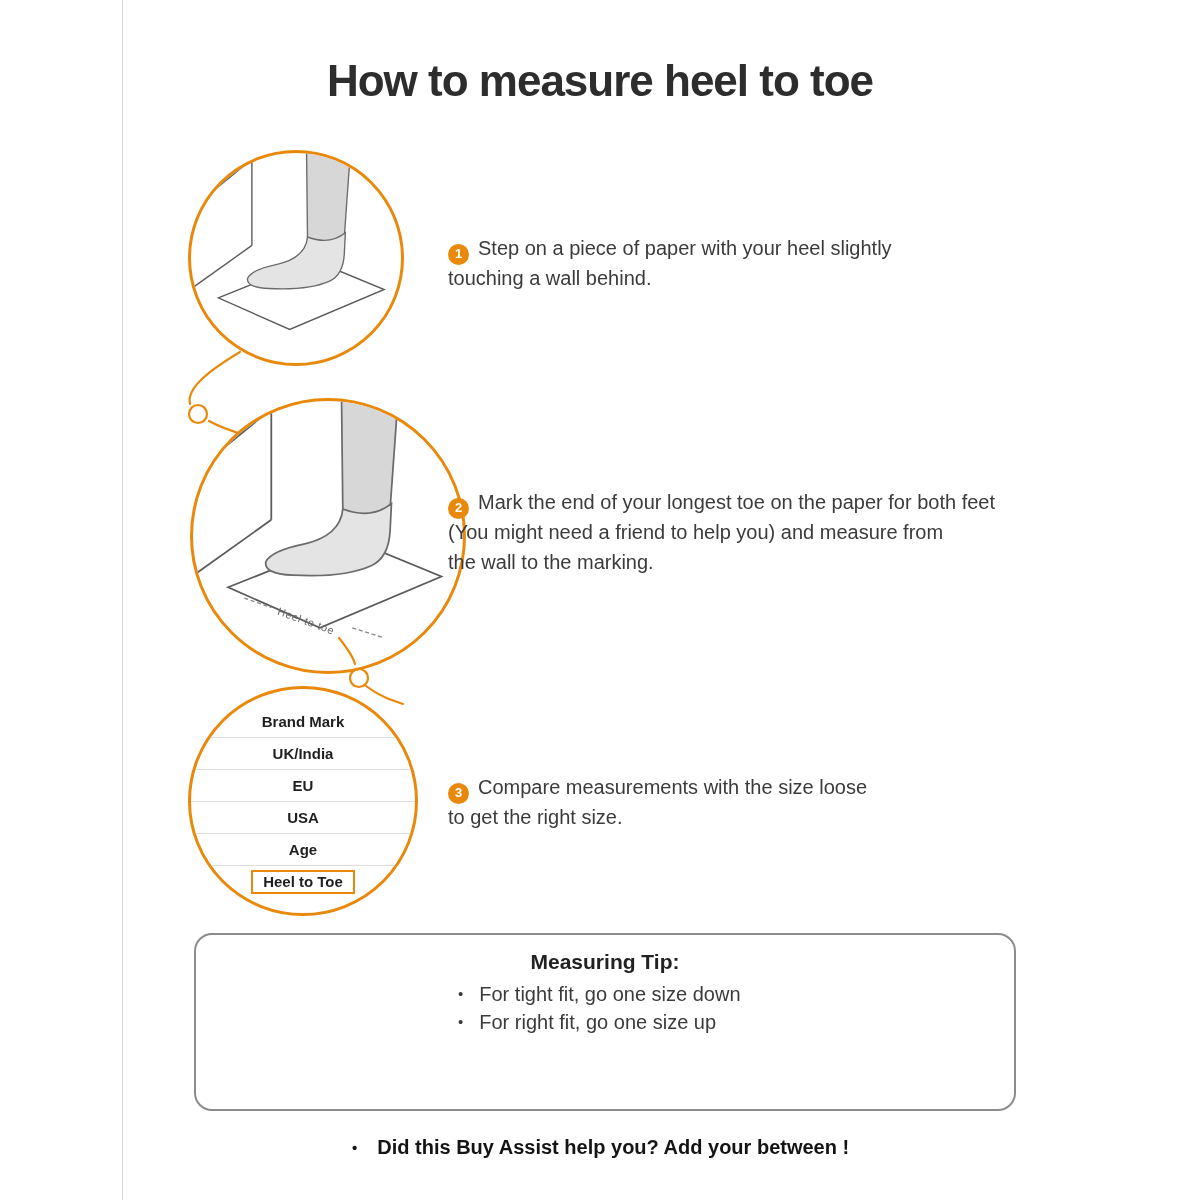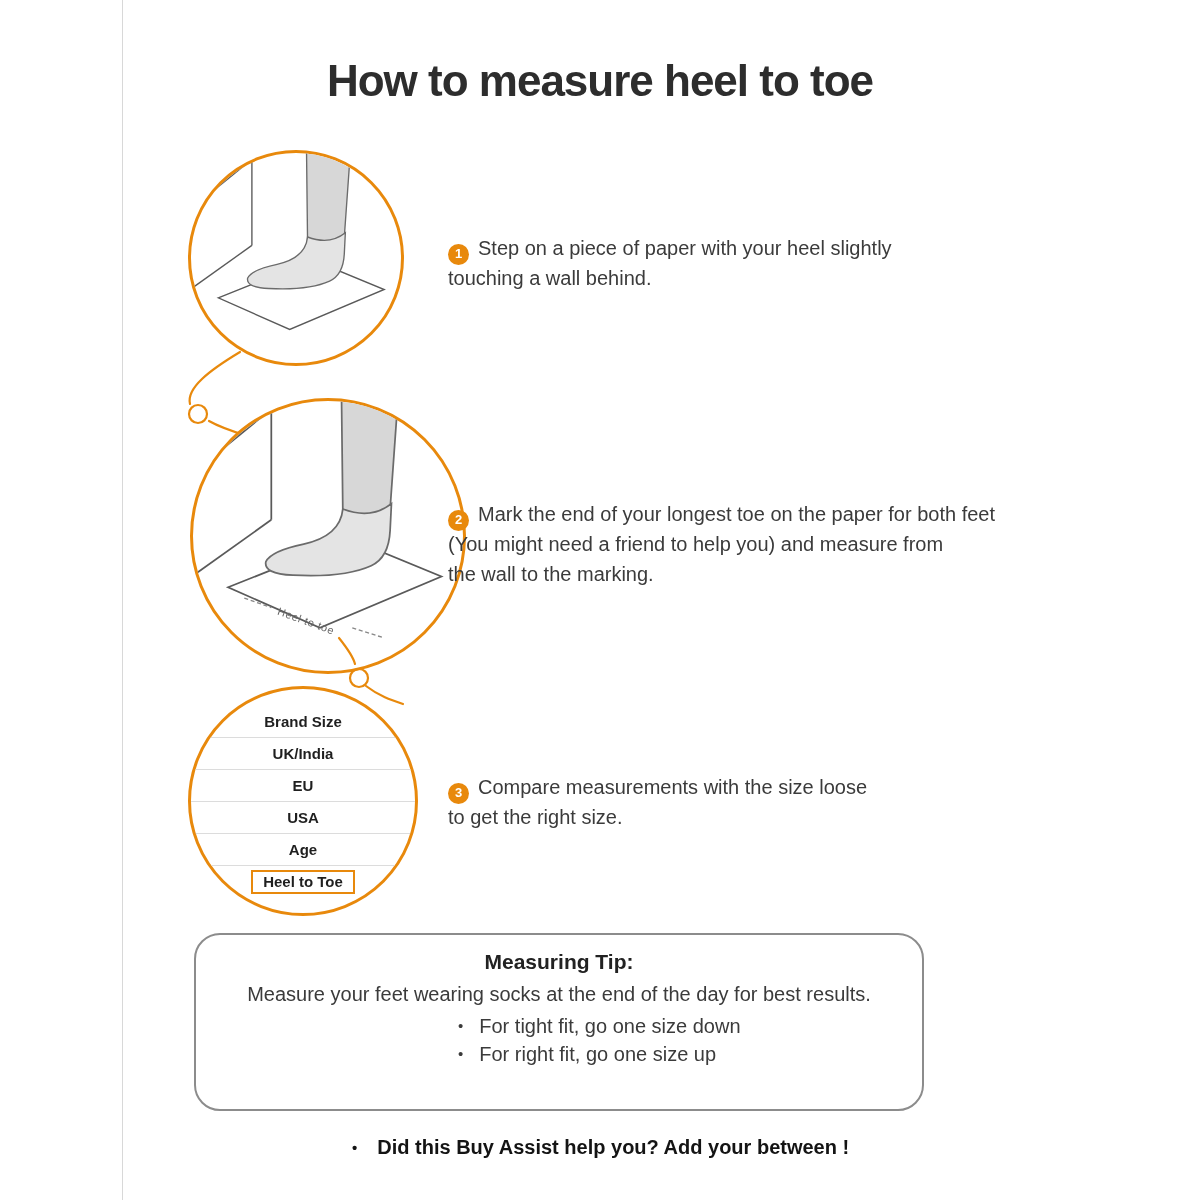--- a/index.html
+++ b/index.html
@@ -41,39 +41,39 @@
   .step{ position:absolute; font-size:20px; line-height:30px; color:#3b3b3b; }
   .step .txt{ white-space:pre-line; }
   .badge{
     display:inline-flex; align-items:center; justify-content:center;
     width:21px; height:21px; border-radius:50%;
     background:var(--accent); color:#fff;
     font-size:13px; font-weight:700; margin-right:9px;
     transform:translateY(3px);
   }
   .s1{ left:448px; top:223px; width:560px;margin-top:10px; }
-  .s2{ left:448px; top:487px; width:700px;margin-top:12px; }
+  .s2{ left:448px; top:487px; width:700px; }
   .s3{ left:448px; top:772px; width:560px; }
 
   
   .chart{ position:absolute; inset:0; }
   .row{
     position:absolute; left:0; width:100%; height:32px;
     display:flex; align-items:center; justify-content:center;
     font-size:15px; font-weight:700; color:#1f1f1f;
   }
   .row.sep{ border-bottom:1px solid #dcdcdc; }
   .r0{ top:17px; } .r1{ top:49px; } .r2{ top:81px; }
   .r3{ top:113px; } .r4{ top:145px; } .r5{ top:177px; }
   .hl{ border:2px solid var(--accent); padding:1px 10px 2px; background:#fff; }
 
   
   .tip{
-    position:absolute; left:194px; top:933px; width:730px; height:178px;
-    border:2px solid #8c8c8c; border-radius:26px; text-align:center; background:#fff;
+    position:absolute; left:194px; top:933px; width:822px; height:178px;
+    border:2px solid #8c8c8c; border-radius:18px; text-align:center; background:#fff;
   }
   .tip-title{ margin-top:15px; font-size:21px; font-weight:700; color:#222; }
   .tip-line{ margin-top:9px; font-size:20px; color:#3b3b3b; }
   .tip-bullets{ margin:6px 0 0 262px; text-align:left; }
   .tip-bullet{ display:flex; gap:16px; font-size:20px; color:#3b3b3b; line-height:28px; }
   .tip-bullet .dot{ font-size:15px; line-height:28px; color:#3b3b3b; }
 
   
   .footer{
     position:absolute; left:352px; top:1136px;
@@ -130,21 +130,21 @@
 
   <svg class="connector conn2" viewBox="0 0 110 80">
     <path d="M34 2 C42 12 48 20 50 28"></path>
     <circle cx="54" cy="42" r="9"></circle>
     <path d="M61 50 C74 60 86 64 98 68"></path>
   </svg>
 
   <div class="circle c3">
     <div class="chart">
       <div class="row sep r0">
-        <span>Brand Size</span>
+        <span>Brand Mark</span>
       </div>
       <div class="row sep r1">
         <span>UK/India</span>
       </div>
       <div class="row sep r2">
         <span>EU</span>
       </div>
       <div class="row sep r4">
         <span>Age</span>
       </div>
@@ -162,21 +162,20 @@
 
   <p class="step s2"><span class="badge">2</span><span class="txt">Mark the end of your longest toe on the paper for both feet
 (You might need a friend to help you) and measure from
 the wall to the marking.</span></p>
 
   <p class="step s3"><span class="badge">3</span><span class="txt">Compare measurements with the size loose
 to get the right size.</span></p>
 
   <div class="tip">
     <div class="tip-title">Measuring Tip:</div>
-    <div class="tip-line">Measure your feet wearing socks at the end of the day for best results.</div>
     <div class="tip-bullets">
       <div class="tip-bullet">
         <span class="dot">•</span>
         <span>For tight fit, go one size down</span>
       </div>
       <div class="tip-bullet">
         <span class="dot">•</span>
         <span>For right fit, go one size up</span>
       </div>
     </div>

